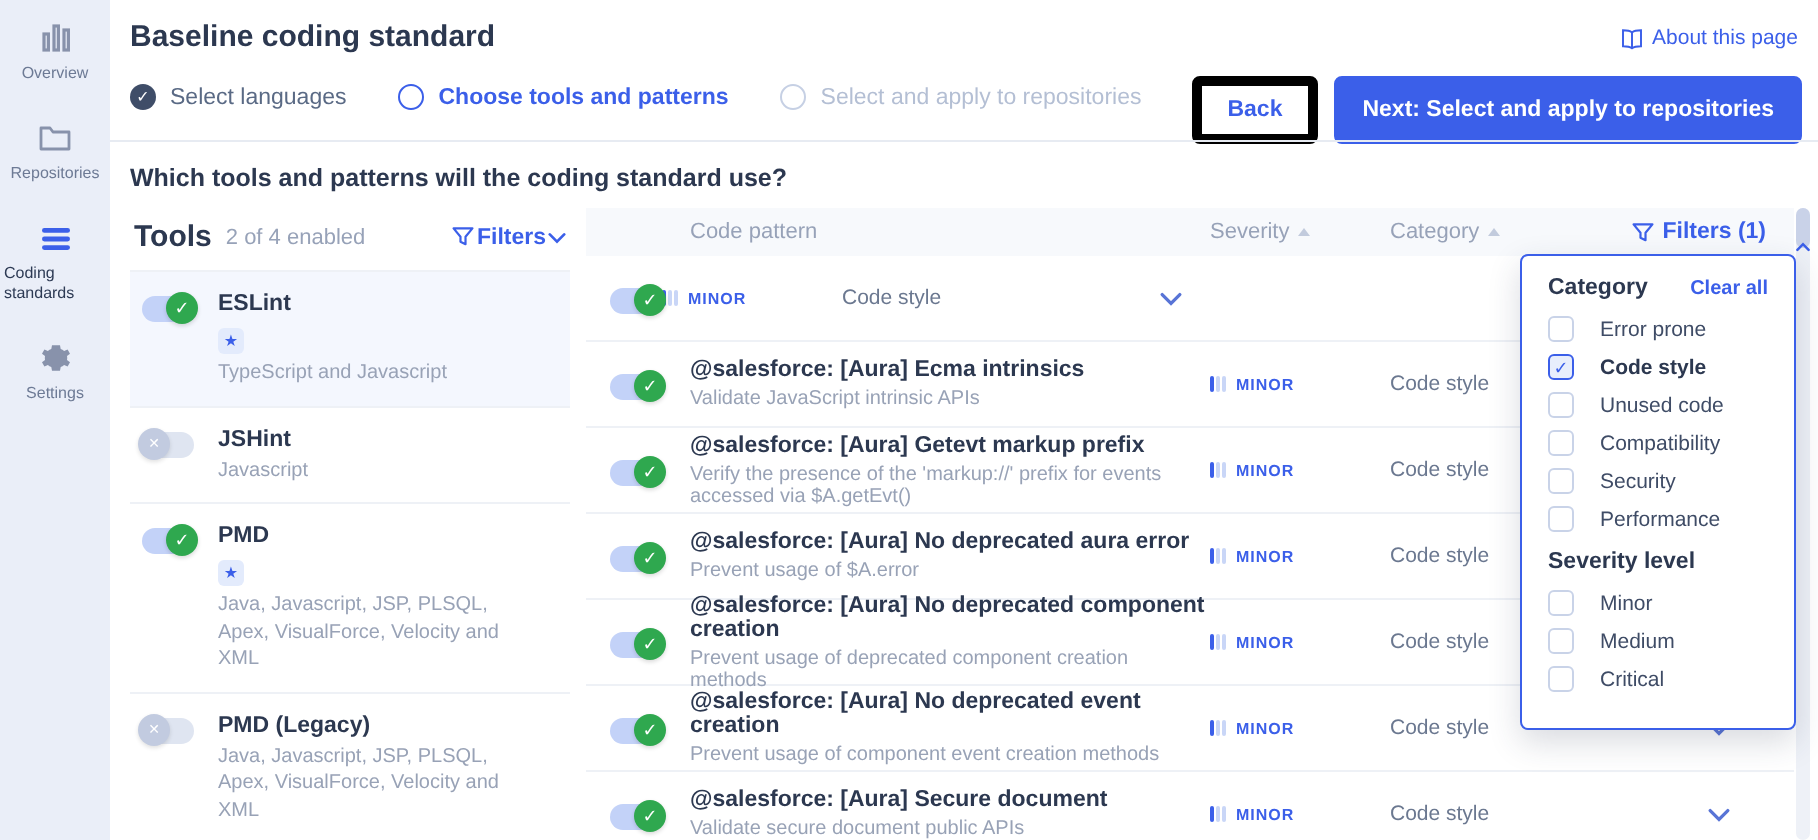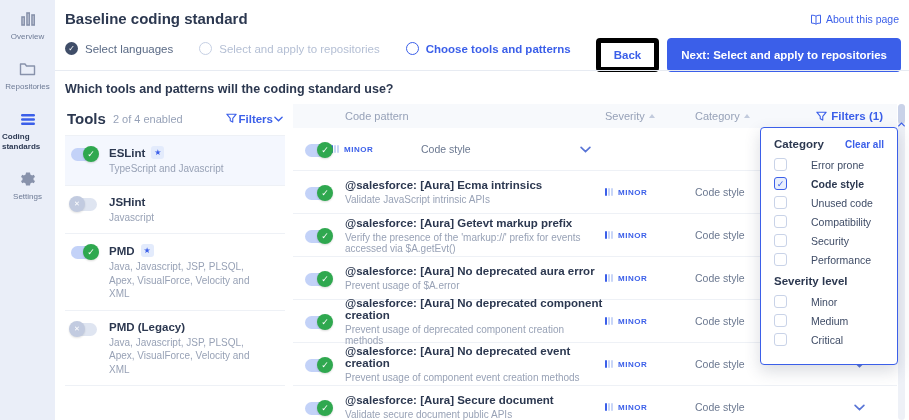--- a/index.html
+++ b/index.html
@@ -6,21 +6,21 @@
   html,body { width:909px; height:420px; overflow:hidden; }
   body { font-family:"Liberation Sans", sans-serif; background:#fff; color:#2d3a54; }
   .root { position:relative; width:909px; height:420px; overflow:hidden; background:#fff; }
 
   
   .sidebar { position:absolute; left:0; top:0; width:55px; height:420px; background:#eaeef8; }
   .nav-item { display:flex; flex-direction:column; align-items:center; padding:10px 2px 8px; cursor:pointer; }
   .nav-item .nico { height:18px; display:flex; align-items:center; justify-content:center; color:#8892ab; }
   .nav-item .nlabel { font-size:8px; color:#6d7a95; margin-top:4px; text-align:left; line-height:1.25; }
   .nav-item.active .nico { color:#3b5fe9; }
-  .nav-item.active .nlabel { color:#2d3a54; font-weight:bold; }
+  .nav-item.active .nlabel { color:#2d3a54; font-weight:normal; }
   .nico svg { display:block; }
 
   
   .page-title { position:absolute; left:65px; top:10px; font-size:15px; font-weight:bold; color:#2c3850; }
   .about-link { position:absolute; right:10px; top:13px; font-size:10.5px; color:#3b5fe9; display:flex; align-items:center; gap:4px; cursor:pointer; }
 
   
   .stepper { position:absolute; left:65px; top:42px; display:flex; align-items:center; gap:26px; }
   .step { display:flex; align-items:center; gap:7px; cursor:pointer; }
   .step-circle { width:13px; height:13px; border-radius:50%; display:flex; align-items:center; justify-content:center; flex:0 0 auto; }
@@ -43,21 +43,21 @@
   
   .tools-panel { position:absolute; left:65px; top:104px; width:220px; }
   .tools-head { display:flex; align-items:center; padding:6px 2px 8px; }
   .tools-title { font-size:15px; font-weight:bold; color:#2c3850; }
   .tools-count { font-size:11px; color:#97a2b8; margin-left:7px; }
   .tools-filters { margin-left:auto; display:flex; align-items:center; gap:1px; color:#3b5fe9; font-size:11.5px; font-weight:bold; cursor:pointer; }
   .tool-row { display:flex; padding:10px 8px 9px 6px; border-top:1px solid #eef1f6; cursor:pointer; }
   .tool-row:last-child { border-bottom:1px solid #eef1f6; }
   .tool-row.selected { background:#f4f7fe; }
   .tool-main { margin-left:12px; }
-  .tool-name-line { display:flex; align-items:flex-end; gap:6px; }
+  .tool-name-line { display:flex; align-items:flex-start; gap:6px;flex-direction:column; }
   .tool-name { font-size:11.5px; font-weight:bold; color:#2c3850; }
   .star-badge { width:13px; height:13px; border-radius:3px; background:#e3ebfc; color:#3b5fe9; font-size:8px; display:flex; align-items:center; justify-content:center; }
   .tool-langs { font-size:10px; color:#98a2b6; margin-top:3px; line-height:1.35; max-width:160px; }
 
   
   .toggle { position:relative; width:26px; height:13px; border-radius:7px; flex:0 0 auto; margin-top:2px; cursor:pointer; }
   .toggle.on { background:#c3d2f8; }
   .toggle.off { background:#dfe5f1; }
   .knob { position:absolute; top:-2px; width:16px; height:16px; border-radius:50%; display:flex; align-items:center; justify-content:center; font-size:9px; color:#fff; }
   .toggle.on .knob { right:-2px; background:#2fa84f; box-shadow:0 1px 2px rgba(0,0,0,.15); }
@@ -89,21 +89,21 @@
   
   .vscroll { position:absolute; left:898px; top:104px; width:7px; height:316px; background:#eef1f7; border-radius:4px; }
   .vthumb { position:absolute; top:0; left:0; width:7px; height:20px; background:#c9d2e8; border-radius:4px; }
   .vcaret { position:absolute; top:9px; left:0; width:7px; text-align:center; color:#3b5fe9; }
 
   
   .fdrop { position:absolute; left:760px; top:127px; width:138px; background:#fff; border:1px solid #3b5fe9; border-radius:4px; box-shadow:0 6px 16px rgba(45,58,84,.18); padding:10px 13px 12px; z-index:20; }
   .fd-head { display:flex; align-items:center; justify-content:space-between; margin-bottom:8px; }
   .fd-title { font-size:11.5px; font-weight:bold; color:#2c3850; }
   .fd-clear { font-size:10px; font-weight:bold; color:#3b5fe9; cursor:pointer; }
-  .fd-opt { display:flex; align-items:center; gap:24px; margin-bottom:6px; cursor:pointer; }
+  .fd-opt { display:flex; align-items:center; gap:13px; margin-bottom:6px; cursor:pointer; }
   .cbox { width:13px; height:13px; border:1px solid #c9d3e8; border-radius:3px; background:#fff; display:flex; align-items:center; justify-content:center; font-size:9px; color:transparent; flex:0 0 auto; }
   .fd-opt.checked .cbox { background:#e8eefc; border-color:#3b5fe9; color:#3b5fe9; }
   .fd-opt-label { font-size:10.5px; color:#3f4c66; }
   .fd-opt.checked .fd-opt-label { color:#2c3850; font-weight:bold; }
   .fd-sub { font-size:11.5px; font-weight:bold; color:#2c3850; margin:9px 0 8px; }
 
   .chev-down { display:block; }
 </style>
 </head>
 <body>
@@ -161,27 +161,27 @@
         </svg>
     </span>
     <span>About this page</span>
   </div>
 
   <div class="stepper">
     <div class="step completed">
       <span class="step-circle">✓</span>
       <span class="step-label">Select languages</span>
     </div>
+    <div class="step active">
+      <span class="step-circle"></span>
+      <span class="step-label">Choose tools and patterns</span>
+    </div>
     <div class="step disabled">
       <span class="step-circle"></span>
       <span class="step-label">Select and apply to repositories</span>
-    </div>
-    <div class="step active">
-      <span class="step-circle"></span>
-      <span class="step-label">Choose tools and patterns</span>
     </div>
   </div>
 
   <div class="actions">
     <button class="btn btn-outline">Back</button>
     <button class="btn btn-primary">Next: Select and apply to repositories</button>
   </div>
 
   <div class="header-divider"></div>
 

